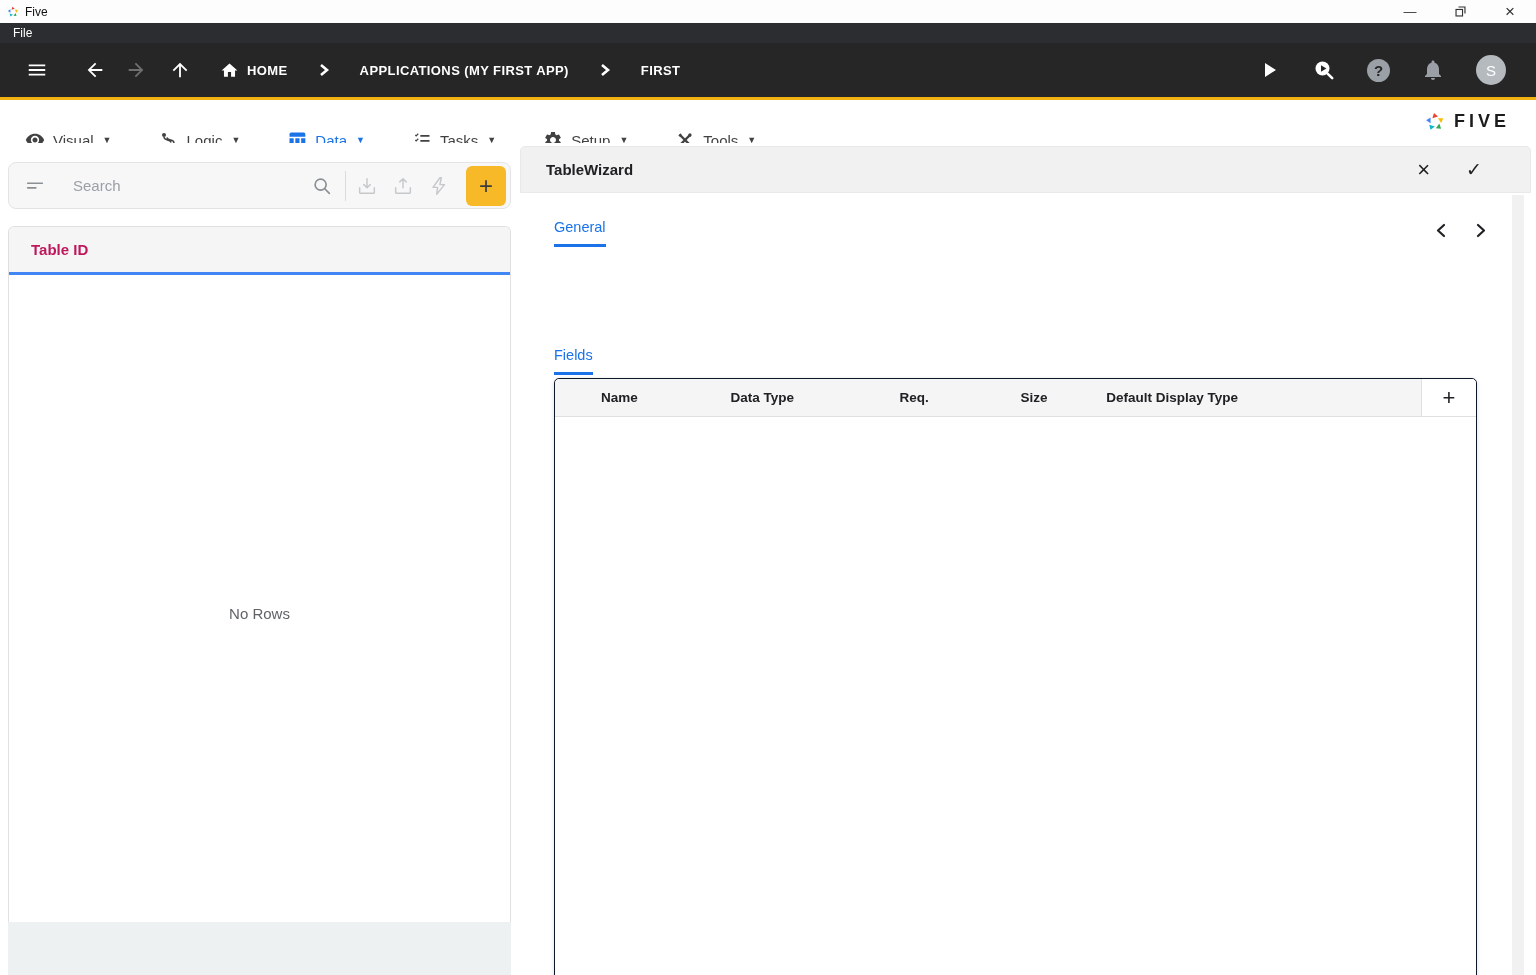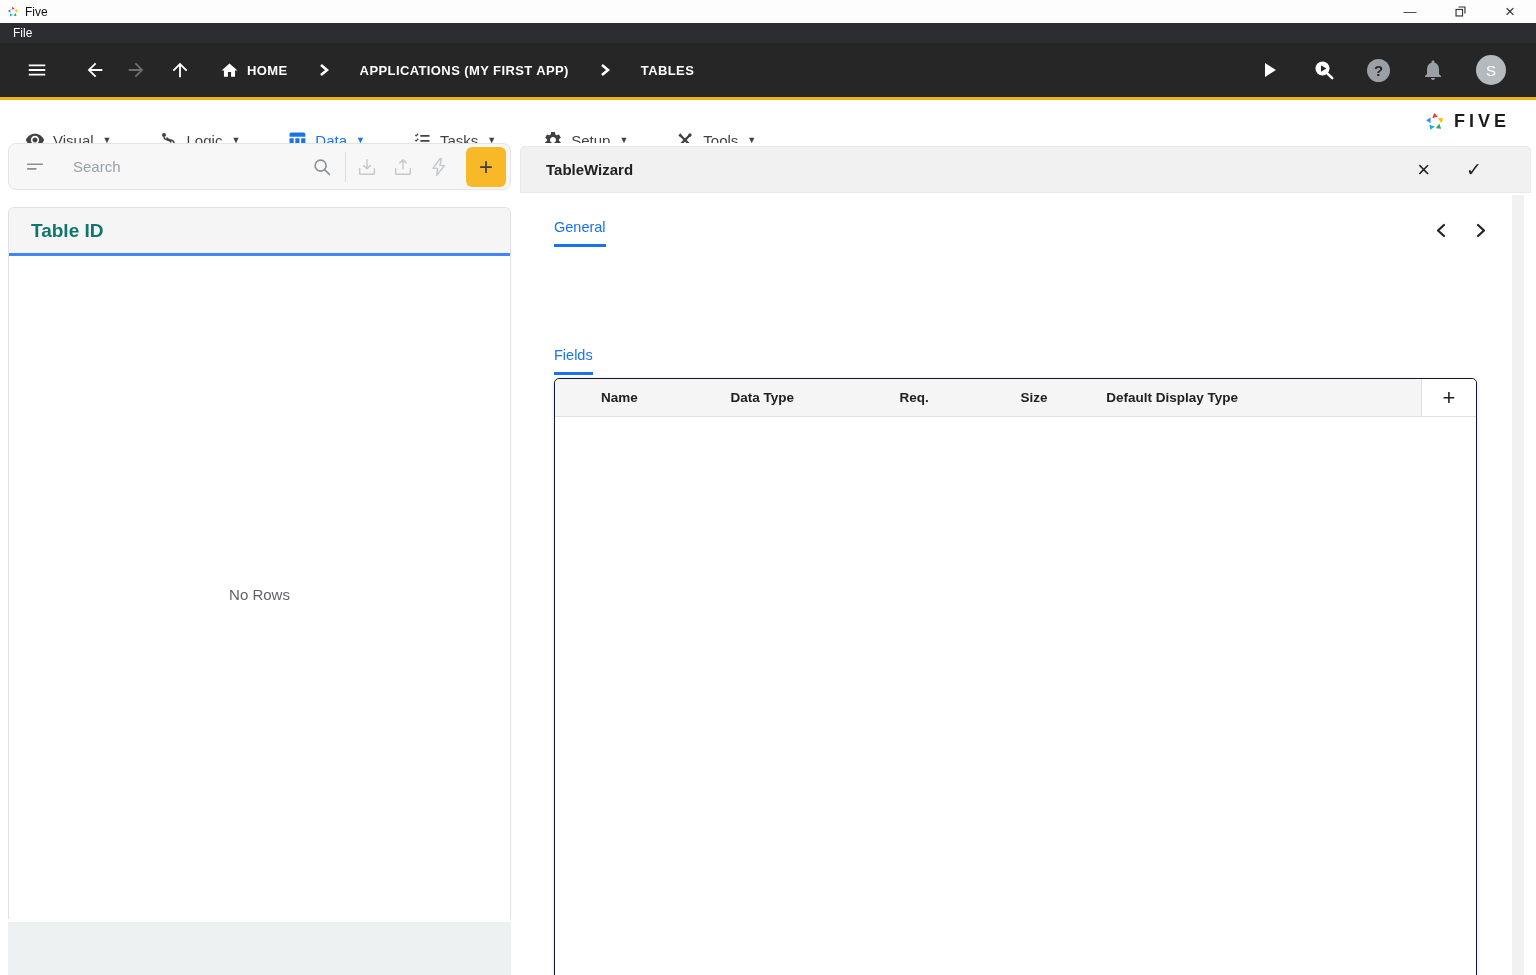--- a/index.html
+++ b/index.html
@@ -46,40 +46,40 @@
   .tab.active { color:#1a73e8; border-bottom-color:#1a73e8; }
   .tab.active svg { fill:#1a73e8; }
   .brand { margin-left:auto; margin-right:26px; display:flex; align-items:center; gap:7px; }
   .brand svg { width:24px; height:24px; }
   .brand-word { font-size:18px; font-weight:700; letter-spacing:4px; color:#1c1c1c; }
 
   
   .content { position:relative; height:832px; background:#fff; }
 
   
-  .left-panel { position:absolute; left:8px; top:0; width:503px;border-radius:28px; }
+  .left-panel { position:absolute; left:8px; top:19px; width:503px;border-radius:28px; }
   .search-toolbar { height:47px; background:#f7f7f7; border:1px solid #e4e4e4; border-radius:8px;
                     display:flex; align-items:center; padding:0 4px 0 13px; }
   .tool-ico { display:flex; align-items:center; justify-content:center; width:26px; height:26px; }
   .tool-ico svg { width:22px; height:22px; }
   .ico-stroke { fill:none; stroke:#8a8f94; stroke-width:1.8; stroke-linecap:round; }
   .ico-stroke-dim { fill:none; stroke:#c6c9cc; stroke-width:1.6; stroke-linecap:round; stroke-linejoin:round; }
   .search-input { flex:1; border:none; outline:none; background:transparent; font-size:15px;
                   padding-left:25px; color:#202124; font-family:"Liberation Sans",sans-serif; }
   .search-input::placeholder { color:#9aa0a6; }
   .toolbar-divider { width:1px; height:30px; background:#dcdcdc; margin:0 8px 0 10px; }
   .icon-gap { margin-right:10px; }
   .add-btn { width:40px; height:40px; background:#F7B928; border-radius:6px; margin-left:4px;
              display:flex; align-items:center; justify-content:center; font-size:24px; font-weight:400;
              color:#3c3c3c; }
   .table-card { margin-top:17px; border:1px solid #e0e0e0; border-bottom:none; border-radius:6px 6px 0 0;
                 height:712px; background:#fff; }
   .table-card-header { height:48px; background:#f5f5f5; border-bottom:3px solid #4285f4;
                        border-radius:6px 6px 0 0; display:flex; align-items:center; padding-left:22px;
-                       font-size:19px; font-weight:700; color:#0f766e; }
+                       font-size:15px; font-weight:700; color:#be185d; }
   .no-rows { text-align:center; margin-top:330px; font-size:15px; color:#5f6368; }
   .left-footer { position:absolute; left:8px; top:779px; width:503px; height:53px; background:#edf1f2; }
 
   
   .right-panel { position:absolute; left:520px; top:3px; width:1011px; height:829px; }
   .rp-header { height:47px; background:#f1f1f1; border:1px solid #e9e9e9; border-radius:5px 5px 0 0;
                display:flex; align-items:center; padding:0 48px 0 25px; font-size:15px; font-weight:700; }
   .rp-actions { margin-left:auto; display:flex; align-items:center; gap:36px; }
   .rp-action { font-size:19px; font-weight:400; color:#202124; display:flex; align-items:center; }
   .rp-body { position:relative; height:782px; background:#fff; }
@@ -171,21 +171,21 @@
     </span>
     <span class="crumb">
       <span>APPLICATIONS (MY FIRST APP)</span>
     </span>
     <span class="crumb-sep">
       <svg viewBox="0 0 12 12">
           <polyline points="3,1 9,6 3,11"></polyline>
         </svg>
     </span>
     <span class="crumb">
-      <span>TABLES</span>
+      <span>FIRST</span>
     </span>
   </div>
 
   <div class="nav-right">
     <span class="nav-ico">
       <svg viewBox="0 0 24 24">
           <path d="M8 5v14l11-7z"></path>
         </svg>
     </span>
     <span class="nav-ico">

